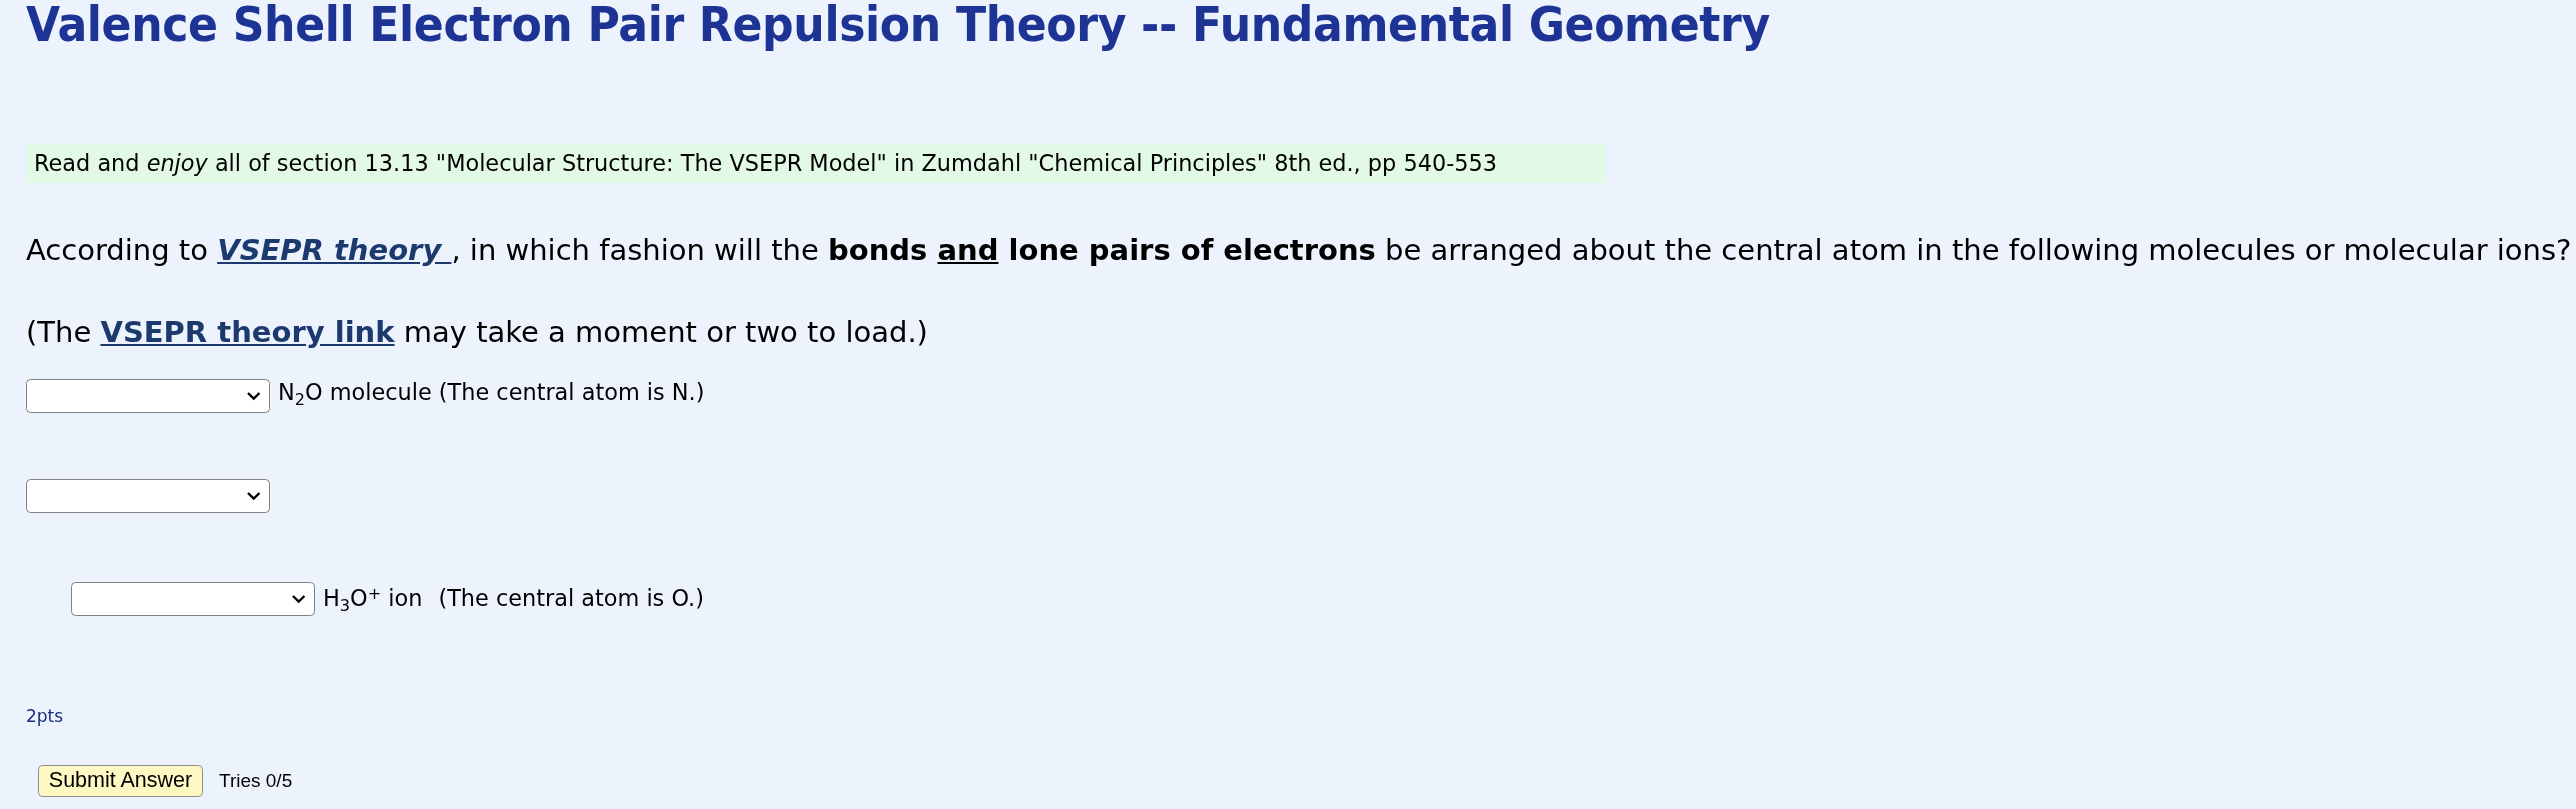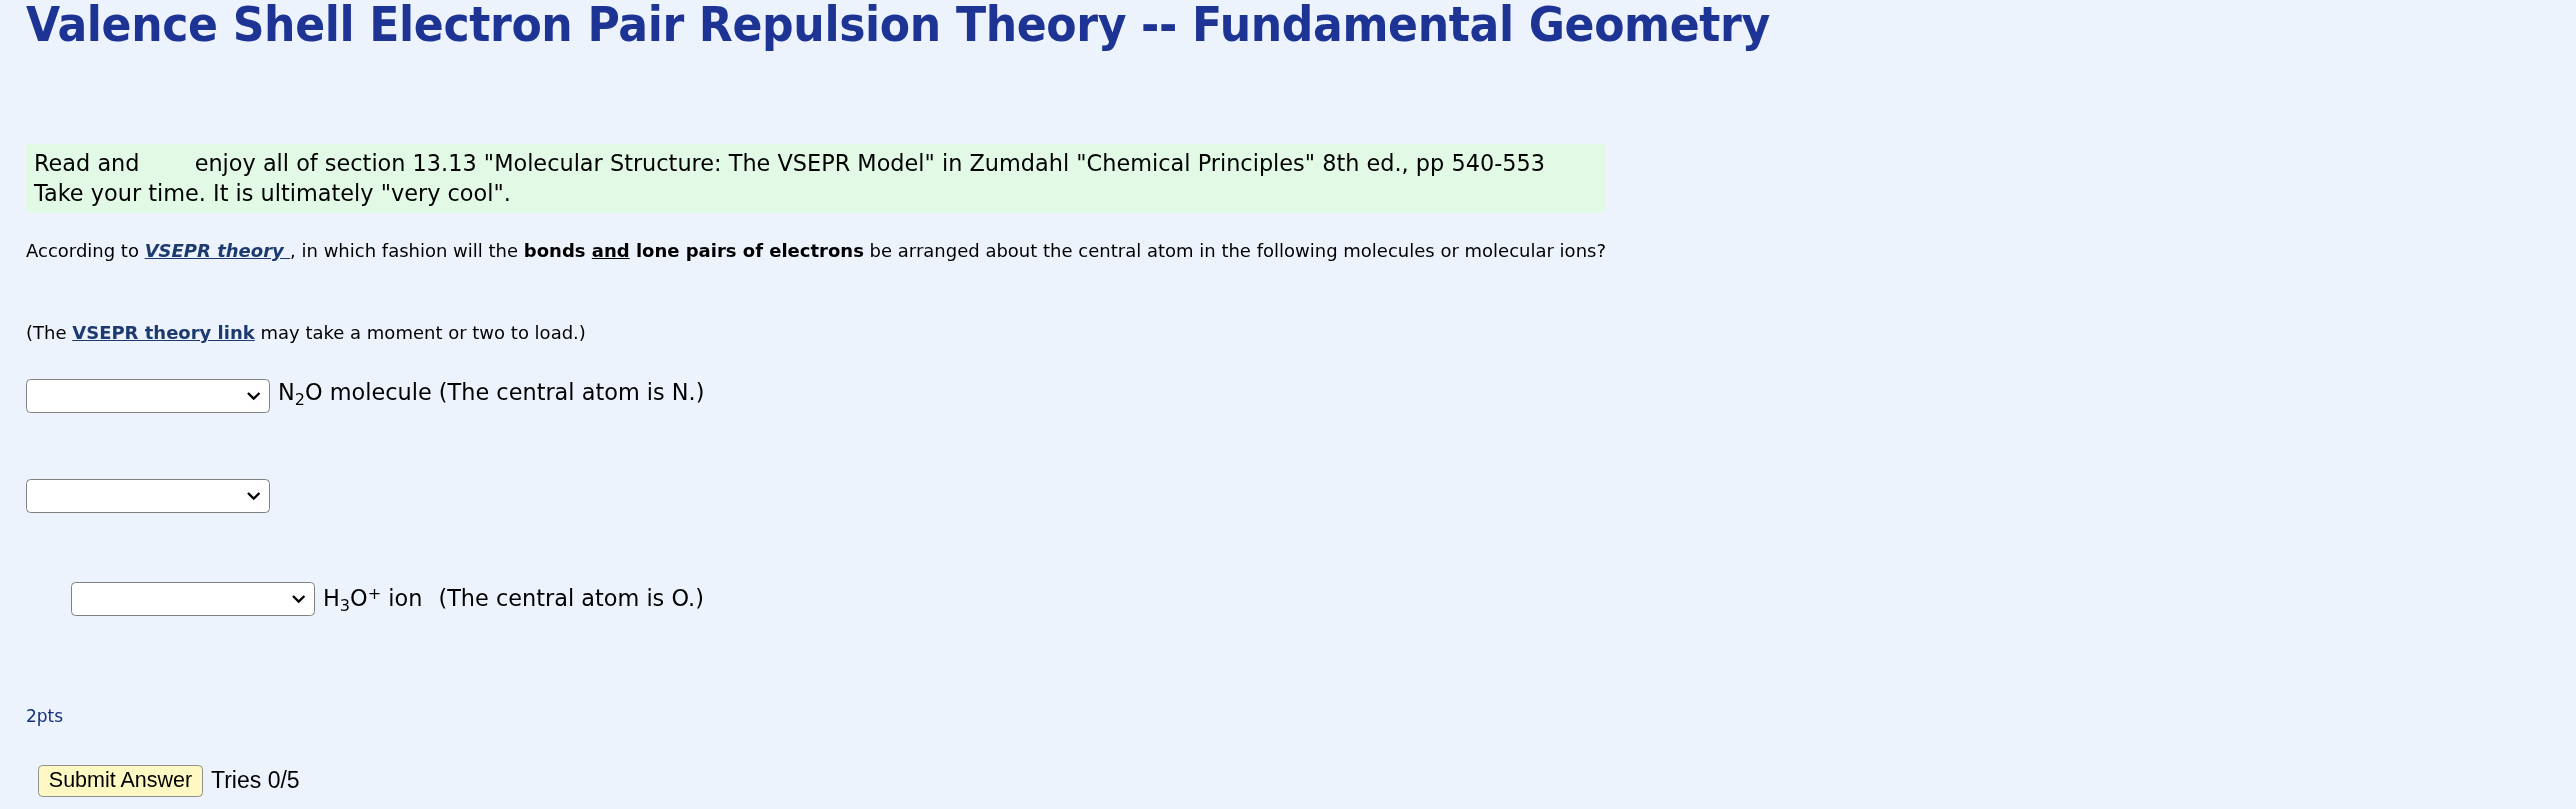--- a/index.html
+++ b/index.html
@@ -37,28 +37,28 @@
     top: 144px;
     width: 1580px;
     background: #e2fae5;
     padding: 3.6px 0 5.4px 8px;
     box-sizing: border-box;
     font-size: 22.4px;
     line-height: 30px;
     color: #000000;
   }
   #reading-note .emph {
-    margin-left: 48px;
+    font-style: italic;
   }
 
   
   .para {
     position: absolute;
     left: 26px;
-    font-size: 18px;
+    font-size: 29px;
     line-height: 29px;
     color: #000000;
     white-space: nowrap;
   }
   #para-question { top: 236px; }
   #para-loadnote { top: 296px; margin-top: 22px; }
 
   .para b { font-weight: bold; }
   .para u { text-decoration: underline; }
 
@@ -152,34 +152,33 @@
     padding: 3.6px 9.8px 4.5px 9.8px;
     background: #fef9c3;
     border: 1.8px solid #8f8f8f;
     border-radius: 4.5px;
     color: #000000;
     cursor: pointer;
   }
 
   #tries-label {
     font-family: "Liberation Sans", sans-serif;
-    font-size: 23px;
+    font-size: 19px;
     line-height: 23px;
     color: #000000;
-    margin-left: 8px;
+    margin-left: 16px;
   }
 </style>
 </head>
 <body>
 
 <div id="page-title">Valence Shell Electron Pair Repulsion Theory -- Fundamental Geometry</div>
 
 <div id="reading-note">
   <div><span>Read and </span><span class="emph">enjoy</span><span> all of section 13.13 "Molecular Structure: The VSEPR Model" in Zumdahl "Chemical Principles" 8th ed., pp 540-553</span></div>
-  <div>Take your time. It is ultimately "very cool".</div>
 </div>
 
 <div class="para" id="para-question"><span>According to </span><a href="#" class="vsepr-link italic">VSEPR theory </a><span>, in which fashion will the </span><b>bonds </b><b><u>and</u></b><b> lone pairs of electrons</b><span> be arranged about the central atom in the following molecules or molecular ions?</span></div>
 
 <div class="para" id="para-loadnote"><span>(The </span><a href="#" class="vsepr-link">VSEPR theory link</a><span> may take a moment or two to load.)</span></div>
 
 <div class="q-row" id="q-row-0">
   <div class="geom-select">
     <span class="chev">
       <svg width="13.4" height="13.4" viewBox="0 0 15 15" aria-hidden="true">

